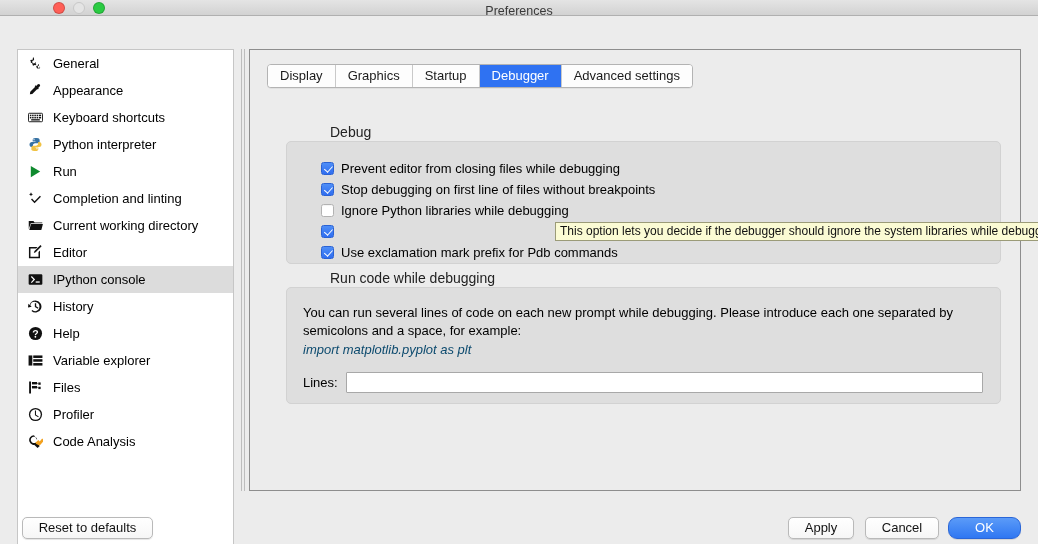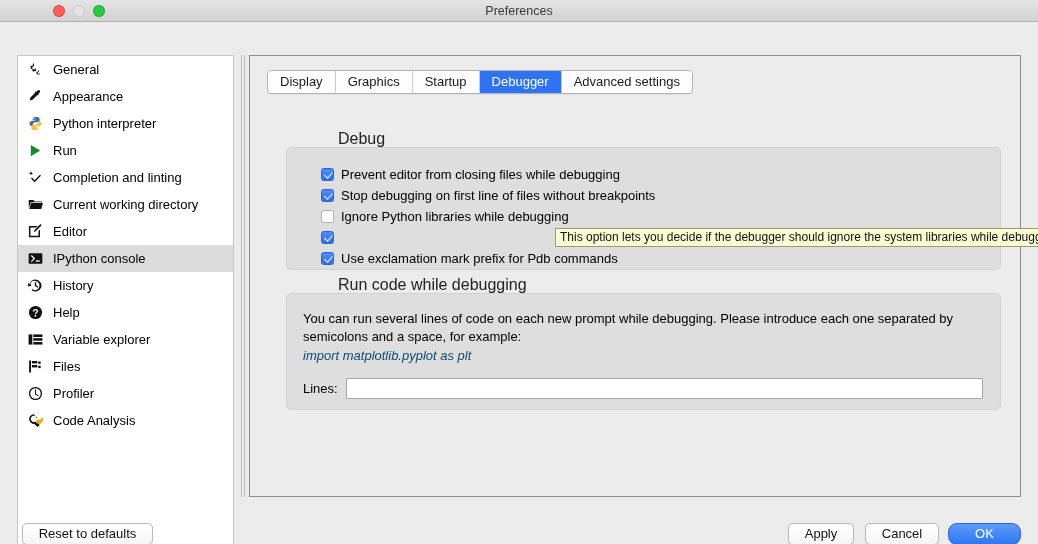--- a/index.html
+++ b/index.html
@@ -7,21 +7,21 @@
     width: 1038px; height: 544px;
     font-family: "Liberation Sans", sans-serif;
     background: #ececec;
     overflow: hidden;
     -webkit-font-smoothing: antialiased;
   }
 
   
   .titlebar {
     position: relative;
-    height: 22px;
+    height: 16px;
     background: linear-gradient(to bottom, #e4e4e4 0%, #d2d2d2 100%);
     border-bottom: 1px solid #b0b0b0;
     display: flex;
     align-items: center;
     padding-left: 45px;
   }
   .traffic {
     display: flex; gap: 8px;
     padding-left: 8px;
     align-items: center;
@@ -130,24 +130,24 @@
     background: #2f72f2;
     color: #fff;
   }
 
   
   .group {
     position: absolute;
     background: transparent;
   }
   .group-title {
-    font-size: 16px;
+    font-size: 14px;
     color: #222;
     line-height: 13px;
-    margin-left: 8px;
+    margin-left: 0;
     padding-left: 44px;
   }
   .group-body {
     background: #dedede;
     border-radius: 5px;
     border: 1px solid #d2d2d2;
     margin-top: 2px;
   }
 
   #group-debug { left: 27px; top: 76px; width: 715px; }
@@ -286,20 +286,39 @@
         </span>
         <span class="nav-label">General</span>
       </div>
       <div class="nav-item">
         <span class="nav-ico">
           <svg width="15" height="15" viewBox="0 0 16 16" fill="#111">
             <path d="M12.6 1.6a1.7 1.7 0 0 0-2.4 0L8.7 3.1l-.6-.6-1 1 .6.6-5.3 5.3L2 12l2.6-.4L9.9 6.3l.6.6 1-1-.6-.6 1.5-1.5a1.7 1.7 0 0 0 .2-2.2z"></path>
           </svg>
         </span>
         <span class="nav-label">Appearance</span>
+      </div>
+      <div class="nav-item">
+        <span class="nav-ico">
+          <svg width="15" height="15" viewBox="0 0 16 16" fill="#111">
+            <rect x="0.5" y="3.5" width="15" height="9" rx="1" fill="#fff" stroke="#111"></rect>
+            <rect x="2" y="5" width="1.6" height="1.6"></rect>
+            <rect x="4.4" y="5" width="1.6" height="1.6"></rect>
+            <rect x="6.8" y="5" width="1.6" height="1.6"></rect>
+            <rect x="9.2" y="5" width="1.6" height="1.6"></rect>
+            <rect x="11.6" y="5" width="2.4" height="1.6"></rect>
+            <rect x="2" y="7.4" width="1.6" height="1.6"></rect>
+            <rect x="4.4" y="7.4" width="1.6" height="1.6"></rect>
+            <rect x="6.8" y="7.4" width="1.6" height="1.6"></rect>
+            <rect x="9.2" y="7.4" width="1.6" height="1.6"></rect>
+            <rect x="11.6" y="7.4" width="2.4" height="1.6"></rect>
+            <rect x="3.4" y="9.8" width="9.2" height="1.4"></rect>
+          </svg>
+        </span>
+        <span class="nav-label">Keyboard shortcuts</span>
       </div>
       <div class="nav-item">
         <span class="nav-ico">
           <svg width="15" height="15" viewBox="0 0 16 16">
             <path d="M7.9 1C5.9 1 5 1.9 5 3.3v1.5h3v.5H4.1C2.7 5.3 1.6 6.2 1.6 8s1 2.7 2.4 2.7H5.2V9.1c0-1.4 1.1-2.4 2.4-2.4h2.8c1.1 0 2-.9 2-2V3.3C12.4 1.9 11.4 1 9.6 1zM6.4 2.2a.65.65 0 1 1 0 1.3.65.65 0 0 1 0-1.3z" fill="#3772a3"></path>
             <path d="M8.1 15c2 0 2.9-.9 2.9-2.3v-1.5H8v-.5h3.9c1.4 0 2.5-.9 2.5-2.7s-1-2.7-2.4-2.7h-1.2v1.6c0 1.4-1.1 2.4-2.4 2.4H5.6c-1.1 0-2 .9-2 2v2.4C3.6 14.1 4.6 15 6.4 15z" fill="#f0c244"></path>
             <circle cx="9.6" cy="12.5" r=".65" fill="#fff"></circle>
           </svg>
         </span>
         <span class="nav-label">Python interpreter</span>

